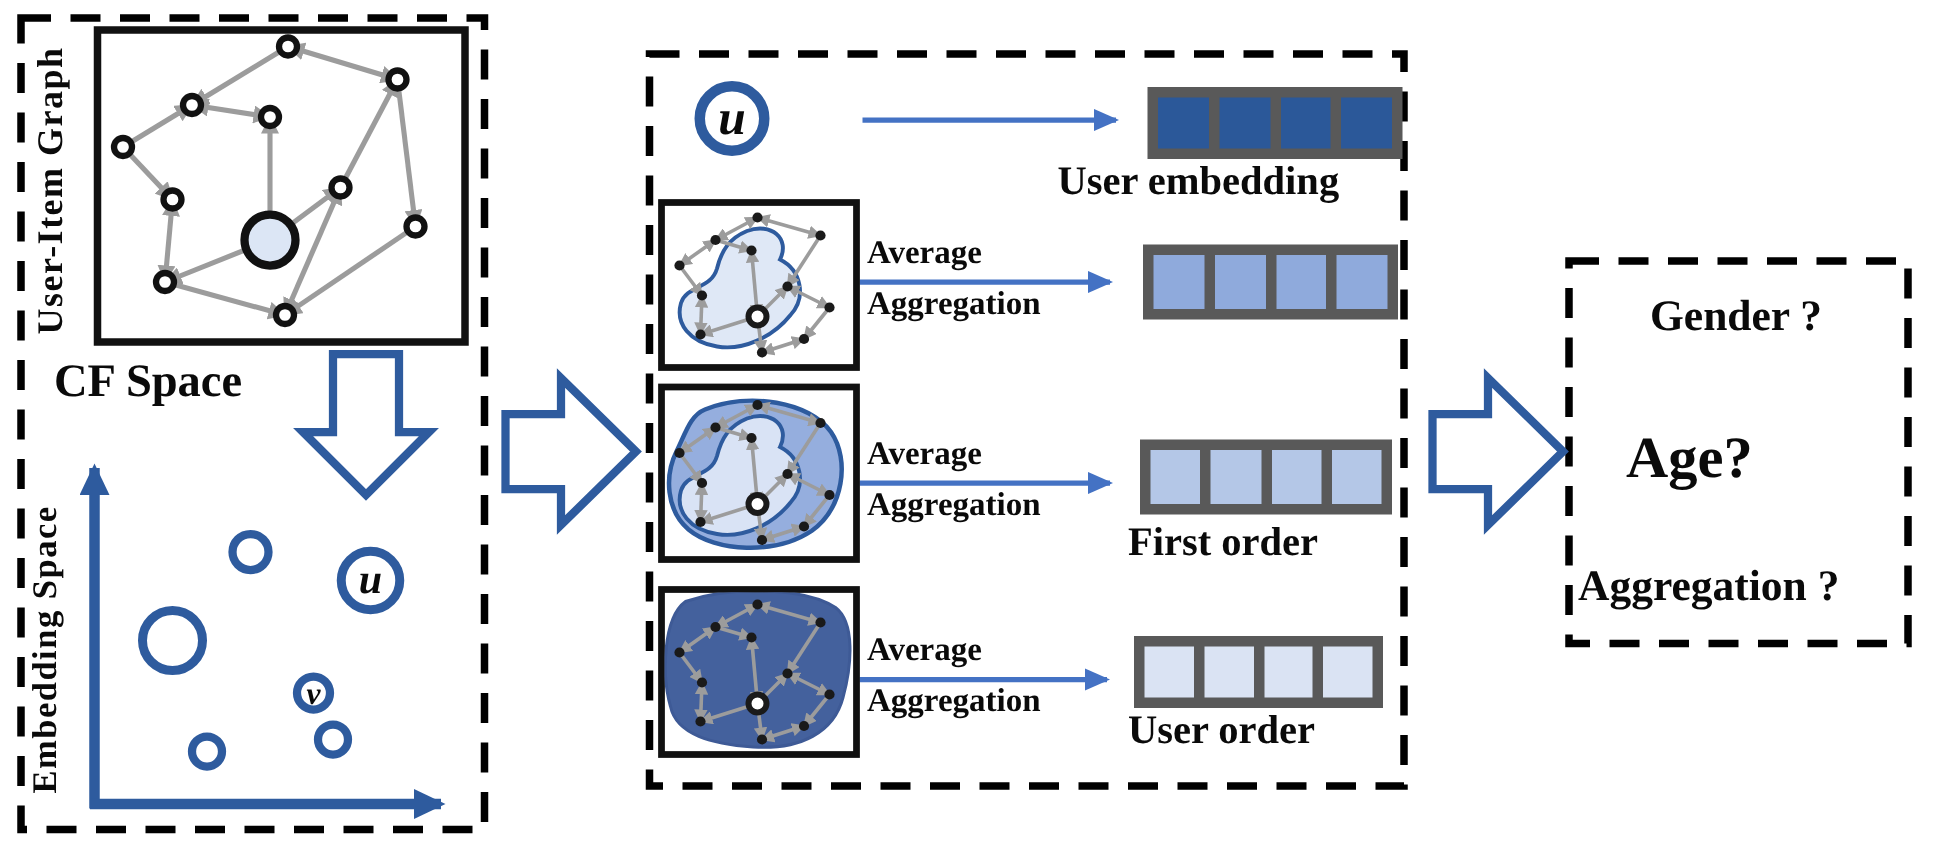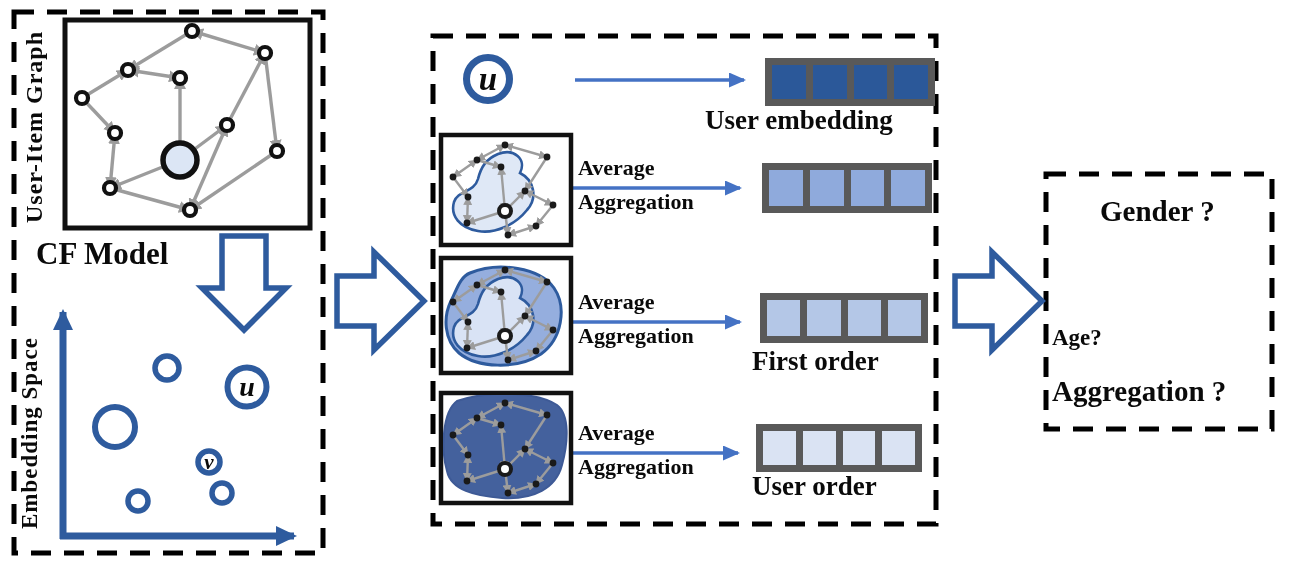--- a/index.html
+++ b/index.html
@@ -186,21 +186,21 @@
   </div>
   <div class="vec" style="left:756px;top:424px;width:166px;height:48px;background:#595959;">
     <span class="cell" style="background-color: rgb(218, 227, 243);"></span>
     <span class="cell" style="background-color: rgb(218, 227, 243);"></span>
     <span class="cell" style="background-color: rgb(218, 227, 243);"></span>
     <span class="cell" style="background-color: rgb(218, 227, 243);"></span>
   </div>
 
   <div class="lbl vert" style="left:22px;top:24px;height:206px;width:36px;font-size:24px;">User-Item Graph</div>
 
-  <div class="lbl" style="left:36px;top:238px;font-size:31px;">CF Model</div>
+  <div class="lbl" style="left:36px;top:238px;font-size:31px;">CF Space</div>
 
   <div class="lbl vert" style="left:18px;top:320px;height:226px;width:34px;font-size:23px;">Embedding Space</div>
 
   <div class="math" style="left:227px;top:369px;width:40px;height:36px;font-size:28px;">u</div>
   <div class="math" style="left:195px;top:449px;width:28px;height:26px;font-size:21px;">v</div>
 
   <div class="math" style="left:466px;top:58px;width:44px;height:42px;font-size:33px;">u</div>
 
   <div class="lbl ctr" style="left:705px;top:106px;width:240px;font-size:27px;">User embedding</div>
 
@@ -209,16 +209,16 @@
 
   <div class="lbl ctr" style="left:578px;top:290px;width:158px;font-size:22px;">Average</div>
   <div class="lbl ctr" style="left:578px;top:324px;width:158px;font-size:22px;">Aggregation</div>
   <div class="lbl ctr" style="left:752px;top:347px;width:185px;font-size:27px;">First order</div>
 
   <div class="lbl ctr" style="left:578px;top:421px;width:158px;font-size:22px;">Average</div>
   <div class="lbl ctr" style="left:578px;top:455px;width:158px;font-size:22px;">Aggregation</div>
   <div class="lbl ctr" style="left:752px;top:472px;width:175px;font-size:27px;">User order</div>
 
   <div class="lbl" style="left:1052px;top:196px;font-size:29px;margin-left:48px;">Gender ?</div>
-  <div class="lbl" style="left:1052px;top:286px;font-size:23px;margin-top:40px;">Age?</div>
+  <div class="lbl" style="left:1084px;top:286px;font-size:39px;">Age?</div>
   <div class="lbl" style="left:1052px;top:376px;font-size:29px;">Aggregation ?</div>
 
 </div>
 
 </body></html>

